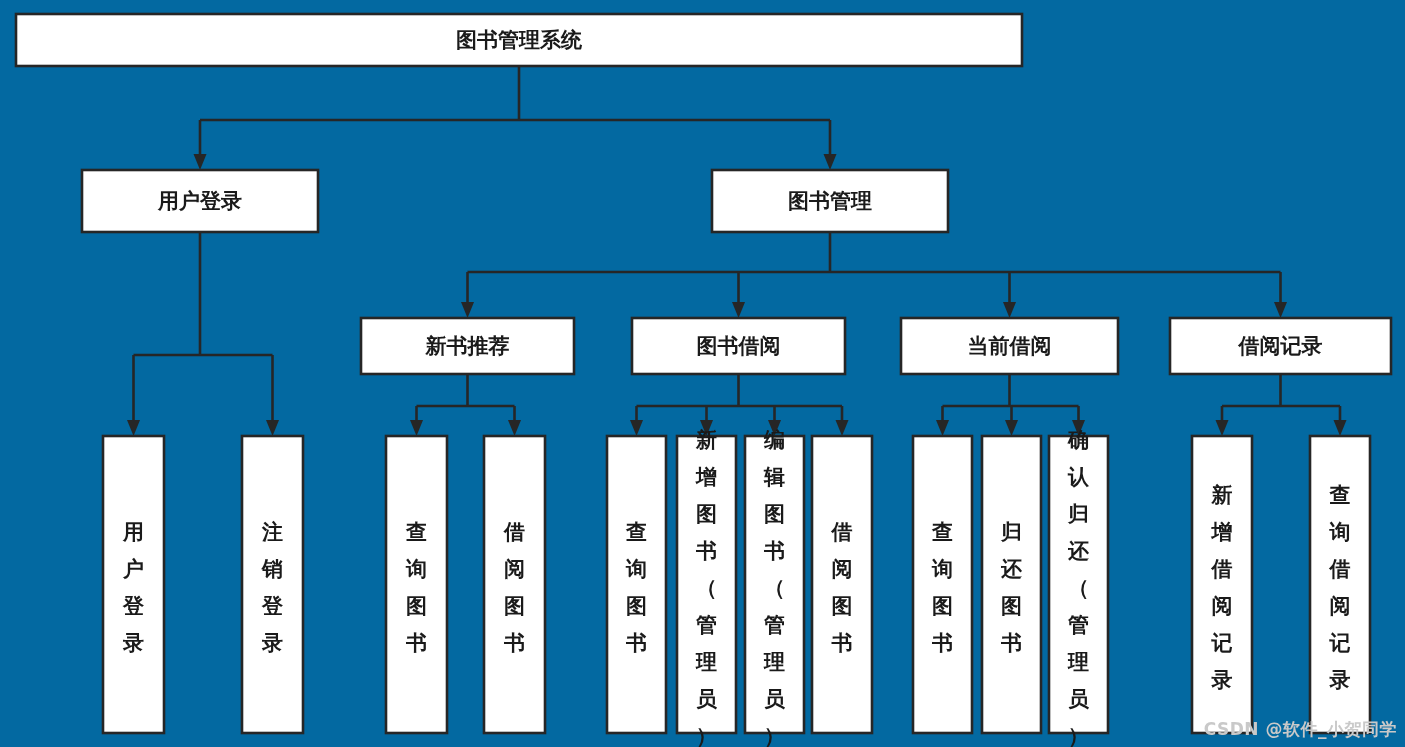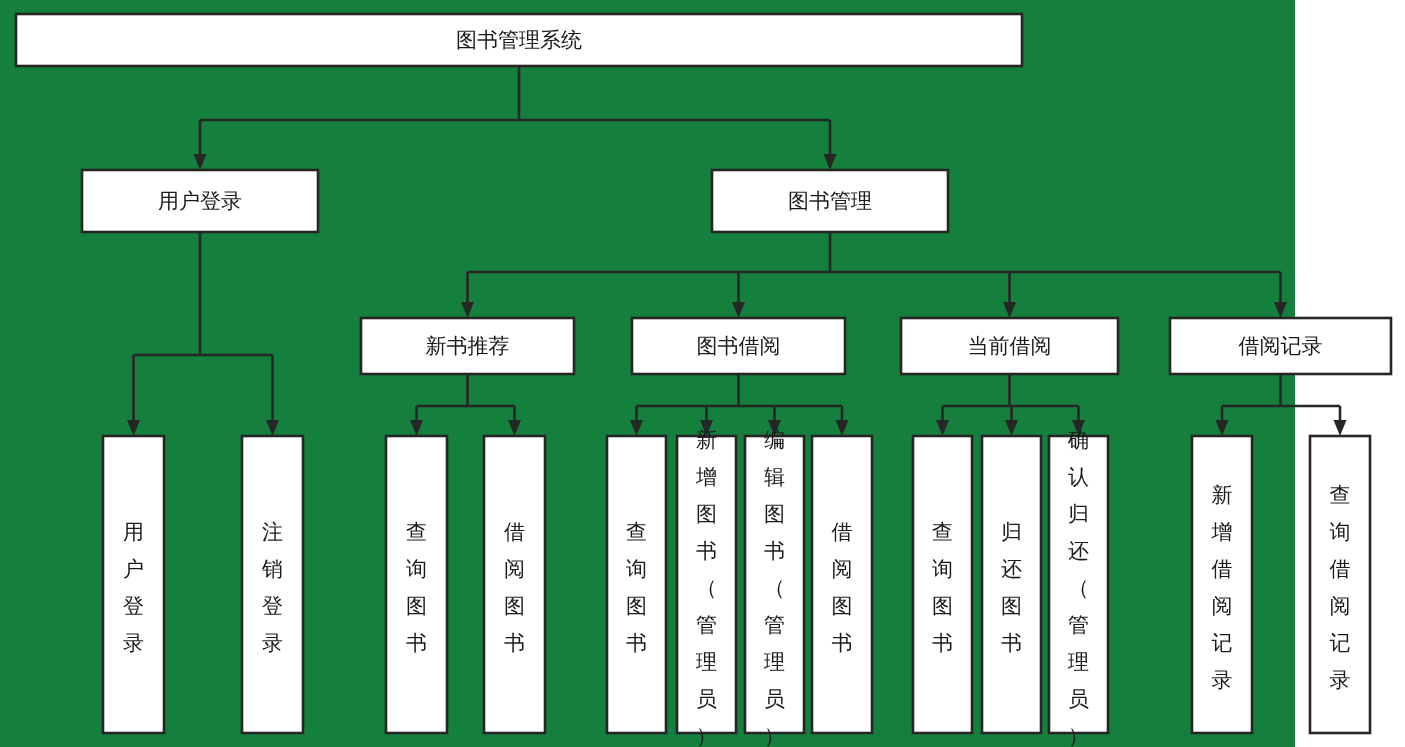--- a/index.html
+++ b/index.html
@@ -8,23 +8,24 @@
     background: #ffffff;
   }
   body {
     width: 1405px;
     height: 747px;
     font-family: "DejaVu Sans", "Liberation Sans", sans-serif;
     overflow: hidden;
   }
   #diagram-root {
     position: relative;
-    width: 1295px;
+    width: 1405px;
     height: 747px;
-    background: #15803d;
+    background: #0369a1;
+    font-weight: bold;
   }
   svg#flow-svg {
     position: absolute;
     left: 0;
     top: 0;
     width: 1405px;
     height: 747px;
     display: block;
   }
   .node-box {
@@ -204,14 +205,15 @@
           <rect x="1192" y="436" width="60" height="297" class="node-box"></rect>
           <text x="1222" y="502.36" class="node-label-v"><tspan x="1222" dy="0">新</tspan><tspan x="1222" dy="37">增</tspan><tspan x="1222" dy="37">借</tspan><tspan x="1222" dy="37">阅</tspan><tspan x="1222" dy="37">记</tspan><tspan x="1222" dy="37">录</tspan></text>
         </g>
         <g>
           <rect x="1310" y="436" width="60" height="297" class="node-box"></rect>
           <text x="1340" y="502.36" class="node-label-v"><tspan x="1340" dy="0">查</tspan><tspan x="1340" dy="37">询</tspan><tspan x="1340" dy="37">借</tspan><tspan x="1340" dy="37">阅</tspan><tspan x="1340" dy="37">记</tspan><tspan x="1340" dy="37">录</tspan></text>
         </g>
       </g>
   </svg>
 
+  <div class="watermark">CSDN @软件_小贺同学</div>
 
 </div>
 
 </body></html>

